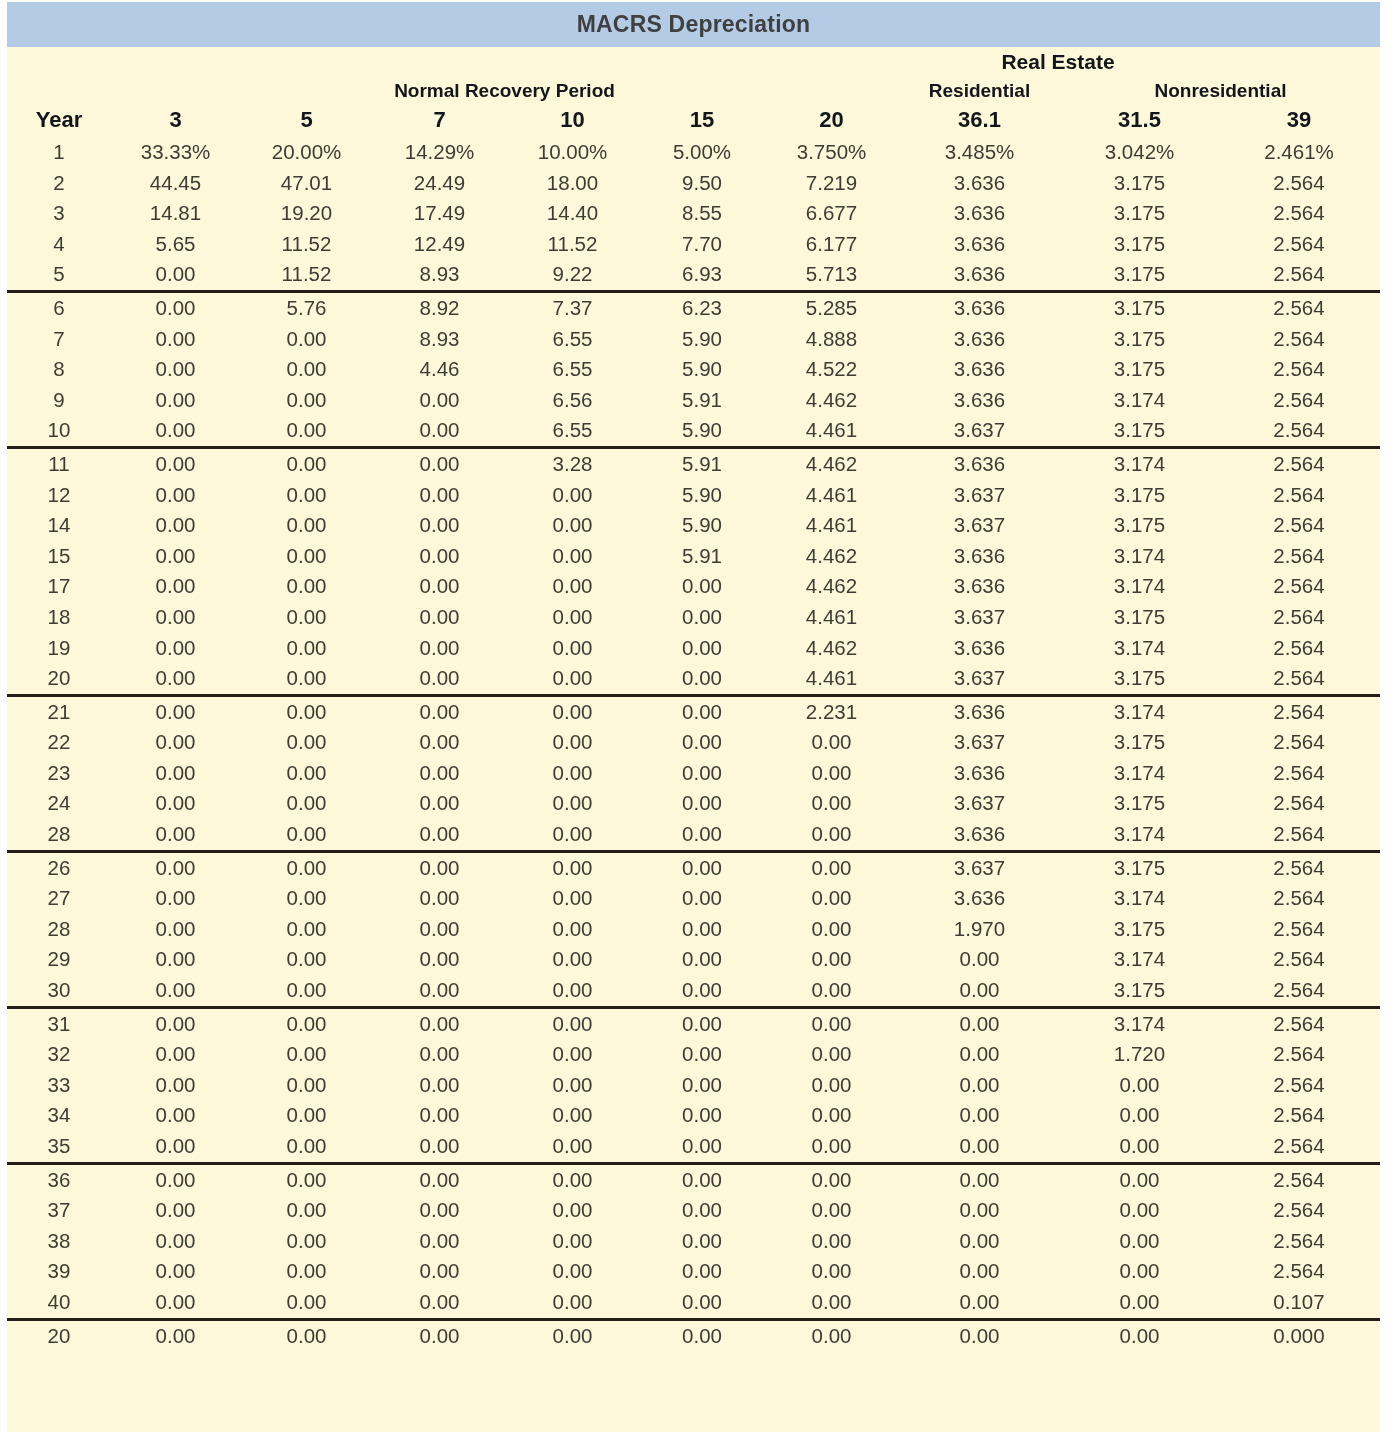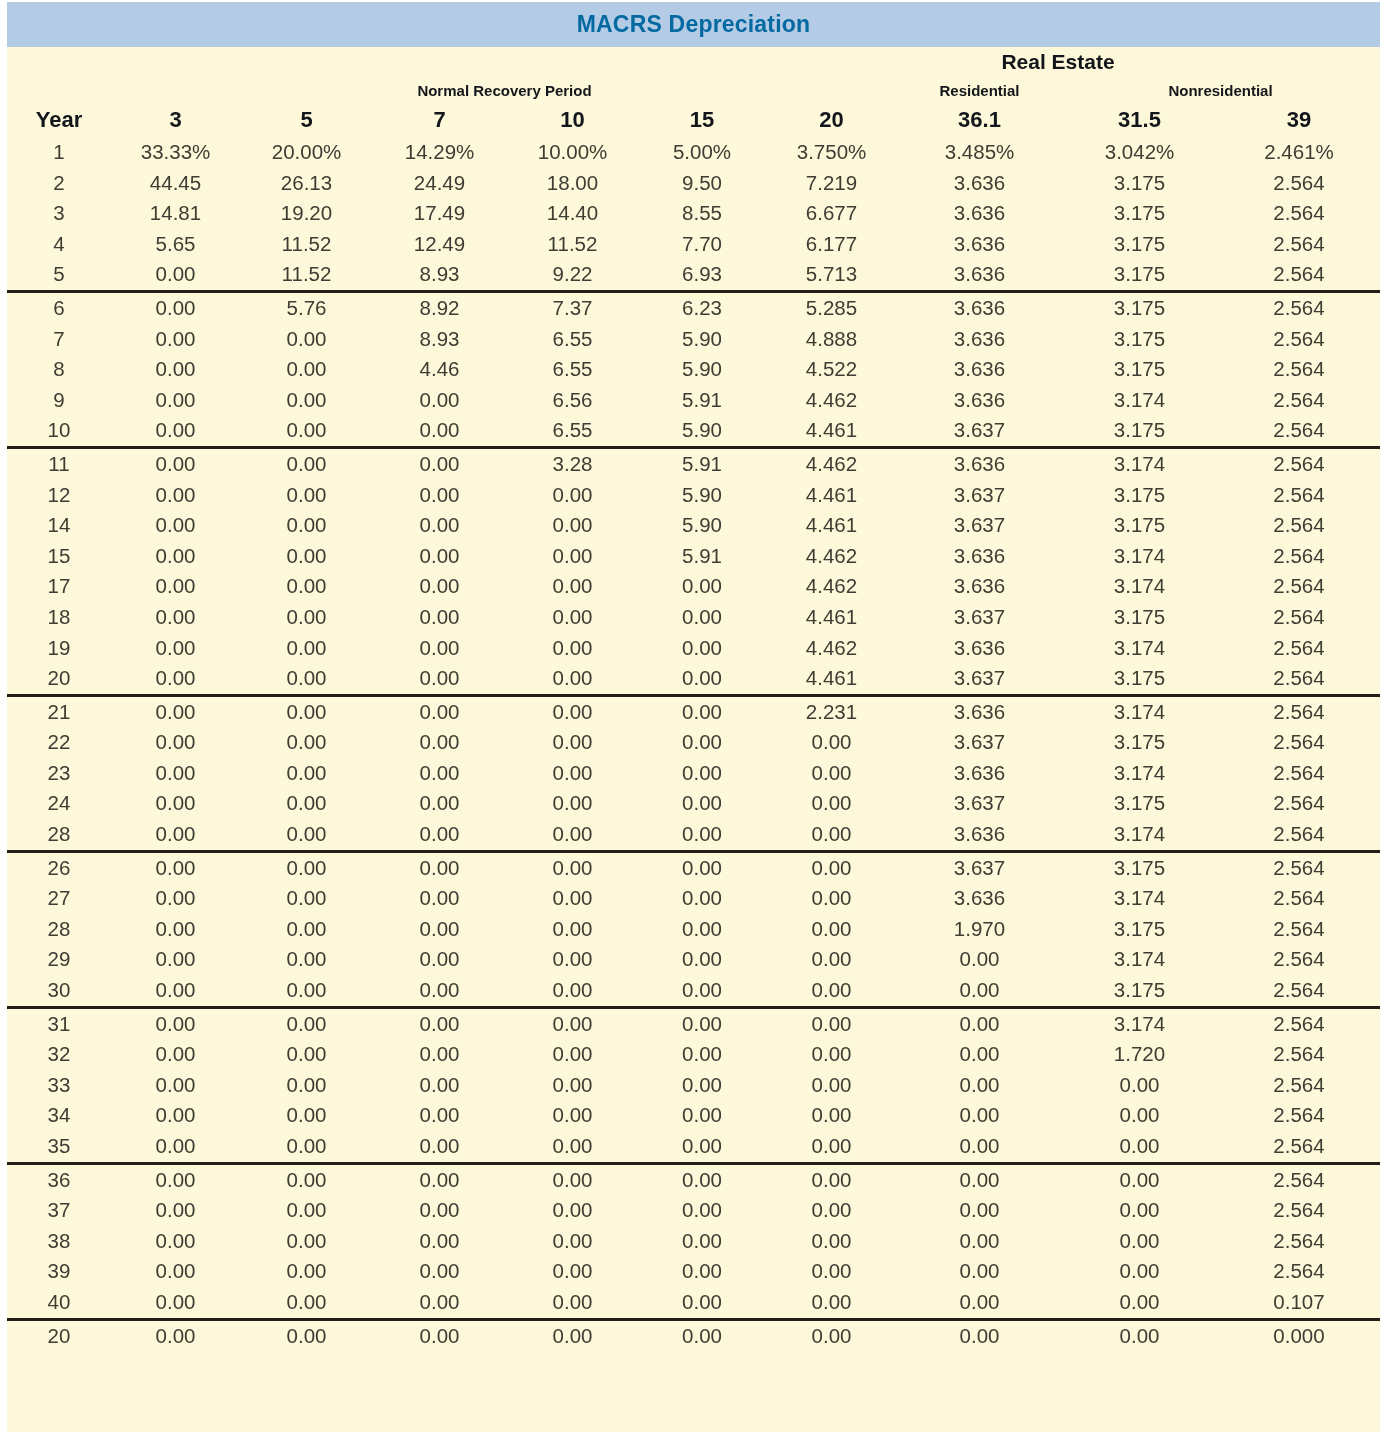--- a/index.html
+++ b/index.html
@@ -24,21 +24,21 @@
     width: 1373px;
     height: 45px;
     background: #b4cbe6;
     display: flex;
     align-items: center;
     justify-content: center;
   }
   #title-text {
     font-size: 23px;
     font-weight: bold;
-    color: #0369a1;
+    color: #404040;
     letter-spacing: 0.2px;
   }
   #table-area {
     position: absolute;
     left: 7px;
     top: 47px;
     width: 1373px;
     height: 1385px;
     background: #fcf8d9;
   }
@@ -68,21 +68,21 @@
   col.c-d15   { width: 126px; }
   col.c-d20   { width: 133px; }
   col.c-r275  { width: 163px; }
   col.c-r315  { width: 157px; }
   col.c-r39   { width: 162px; }
 
   
   tr.hdr-group td, tr.hdr-sub td, tr.hdr-cols td {
     font-weight: bold;
     color: #13161a;
-    font-size: 15px;
+    font-size: 19px;
     height: 29px;
     line-height: 29px;
   }
   tr.hdr-group td.realestate { font-size: 21px; }
   tr.hdr-cols td { font-size: 22px; padding-bottom: 3px; }
   td.year-col { text-align: center; }
 
   
   tr.sep-top td {
     border-top: 3px solid #231f18;
@@ -145,21 +145,21 @@
             <td>10.00%</td>
             <td>5.00%</td>
             <td>3.750%</td>
             <td>3.485%</td>
             <td>3.042%</td>
             <td>2.461%</td>
           </tr>
           <tr>
             <td class="year-col">2</td>
             <td>44.45</td>
-            <td>26.13</td>
+            <td>47.01</td>
             <td>24.49</td>
             <td>18.00</td>
             <td>9.50</td>
             <td>7.219</td>
             <td>3.636</td>
             <td>3.175</td>
             <td>2.564</td>
           </tr>
           <tr>
             <td class="year-col">3</td>

